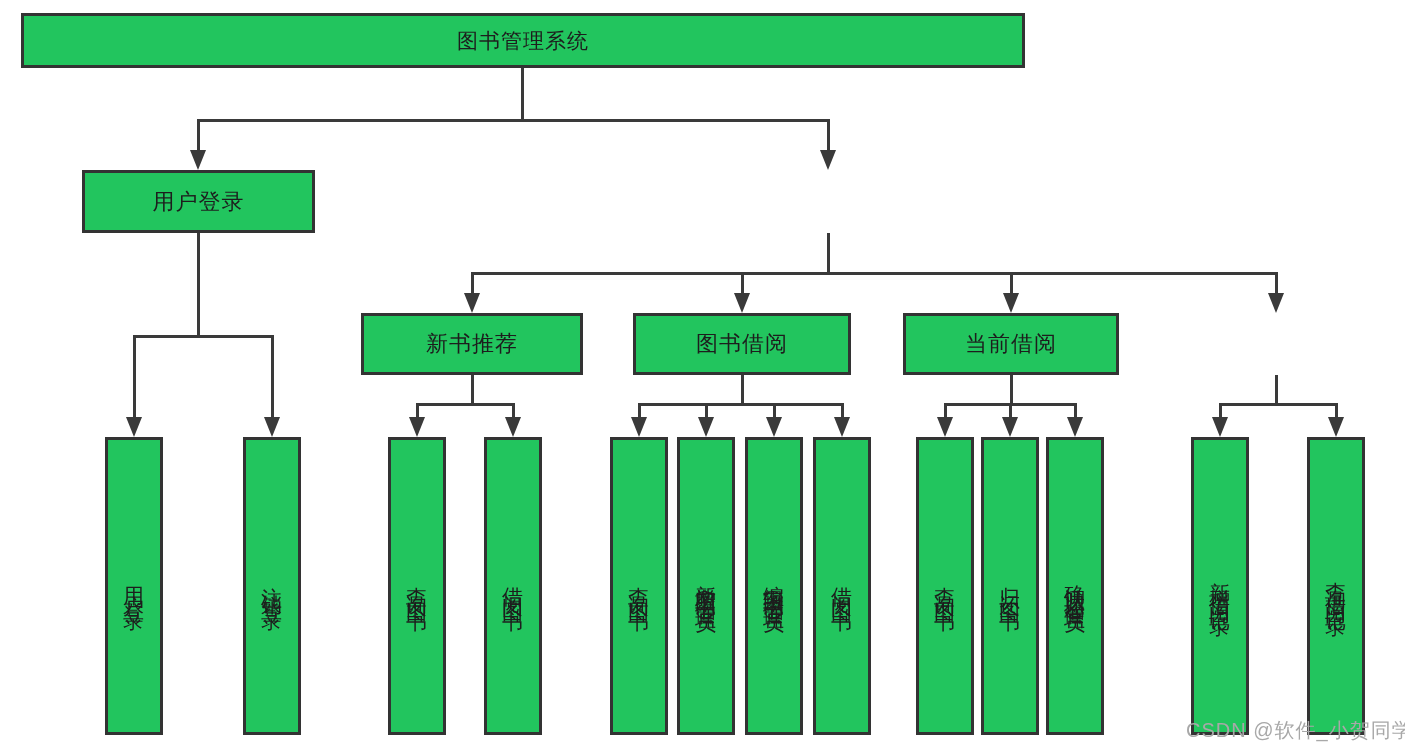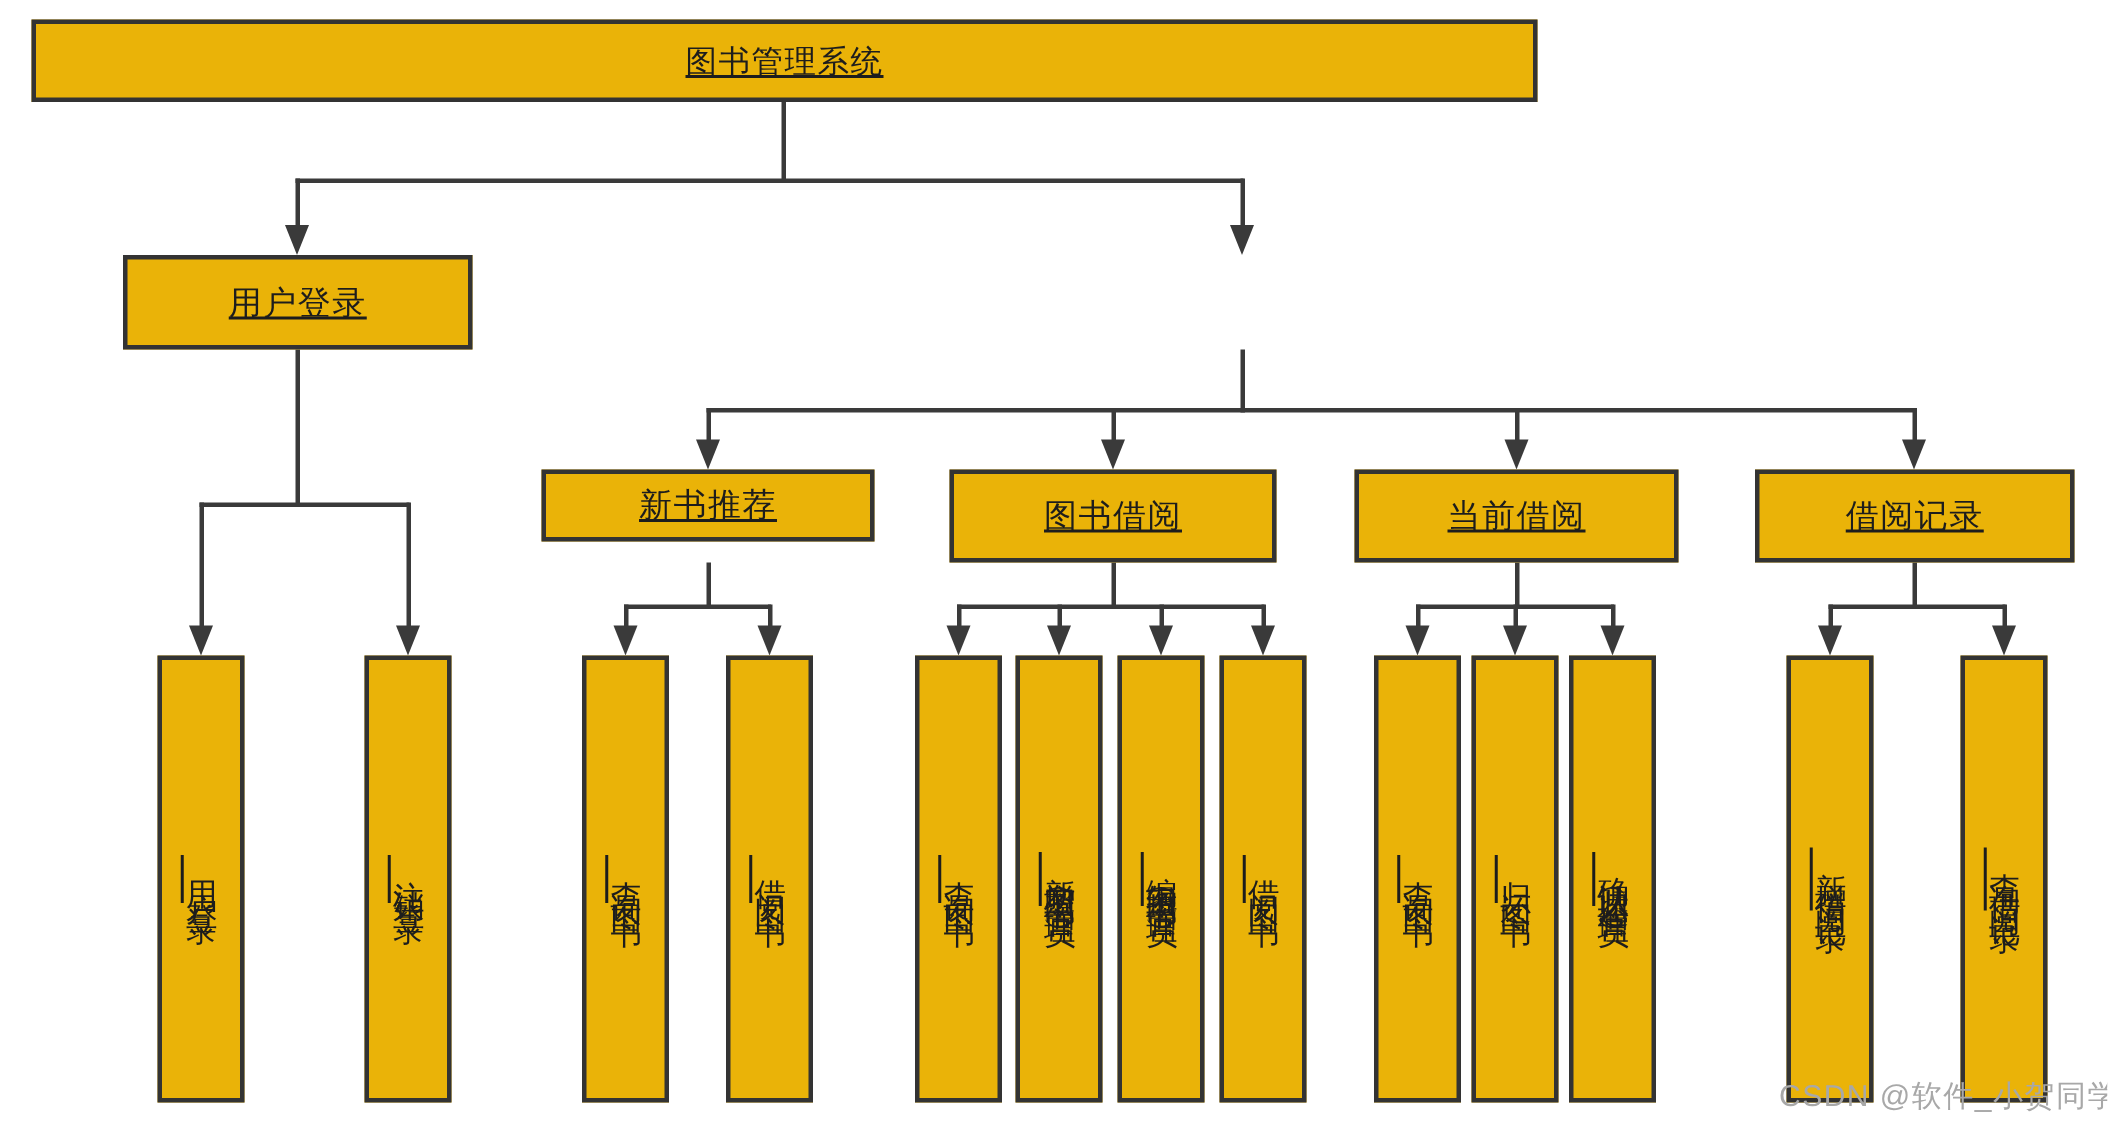--- a/index.html
+++ b/index.html
@@ -2,24 +2,23 @@
 <html><head>
 <meta charset="utf-8">
 <style>
   html,body { margin:0; padding:0; background:#ffffff; }
   #canvas {
     position:relative; width:1405px; height:747px; background:#ffffff;
     font-family:"Liberation Sans","DejaVu Sans",sans-serif; color:#1d1d1d;
     overflow:hidden;
   }
   .node {
-    position:absolute; box-sizing:border-box; background:#eab308;
+    position:absolute; box-sizing:border-box; background:#22c55e;
     border:3px solid #333333; display:flex; align-items:center; justify-content:center;
     text-align:center;
-    text-decoration:underline;
   }
   .node.h { font-size:22px; letter-spacing:1px; }
   .node.root { font-size:21px; letter-spacing:1px; }
   .node.leaf {
     writing-mode:vertical-rl; text-orientation:upright;
     font-size:21px; letter-spacing:8px; line-height:1;
   }
   .node.leaf.long { letter-spacing:4px; }
   .node.leaf.med  { letter-spacing:7px; }
   .line { position:absolute; background:#3a3a3a; }
@@ -90,24 +89,23 @@
       <div class="line" style="left: 1219px; top: 403px; width: 3px; height: 16px;"></div>
       <div class="arrow" style="left: 1212px; top: 417px;"></div>
       <div class="line" style="left: 1335px; top: 403px; width: 3px; height: 16px;"></div>
       <div class="arrow" style="left: 1328px; top: 417px;"></div>
     </div>
 
   <div class="node root" style="left:21px; top:13px; width:1004px; height:55px;">图书管理系统</div>
 
   <div class="node h" style="left:82px; top:170px; width:233px; height:63px;">用户登录</div>
 
-  <div class="node h" style="left:361px; top:313px; width:222px; height:48px;">新书推荐</div>
+  <div class="node h" style="left:361px; top:313px; width:222px; height:62px;">新书推荐</div>
   <div class="node h" style="left:903px; top:313px; width:216px; height:62px;">当前借阅</div>
   <div class="node h" style="left:633px; top:313px; width:218px; height:62px;">图书借阅</div>
-  <div class="node h" style="left:1170px; top:313px; width:213px; height:62px;">借阅记录</div>
 
   <div class="node leaf" style="left:105px; top:437px; width:58px; height:298px;">用户登录</div>
   <div class="node leaf" style="left:243px; top:437px; width:58px; height:298px;">注销登录</div>
 
   <div class="node leaf" style="left:388px; top:437px; width:58px; height:298px;">查询图书</div>
   <div class="node leaf" style="left:484px; top:437px; width:58px; height:298px;">借阅图书</div>
 
   <div class="node leaf" style="left:610px; top:437px; width:58px; height:298px;">查询图书</div>
   <div class="node leaf long" style="left:677px; top:437px; width:58px; height:298px;">新增图书（管理员）</div>
   <div class="node leaf long" style="left:745px; top:437px; width:58px; height:298px;">编辑图书（管理员）</div>

